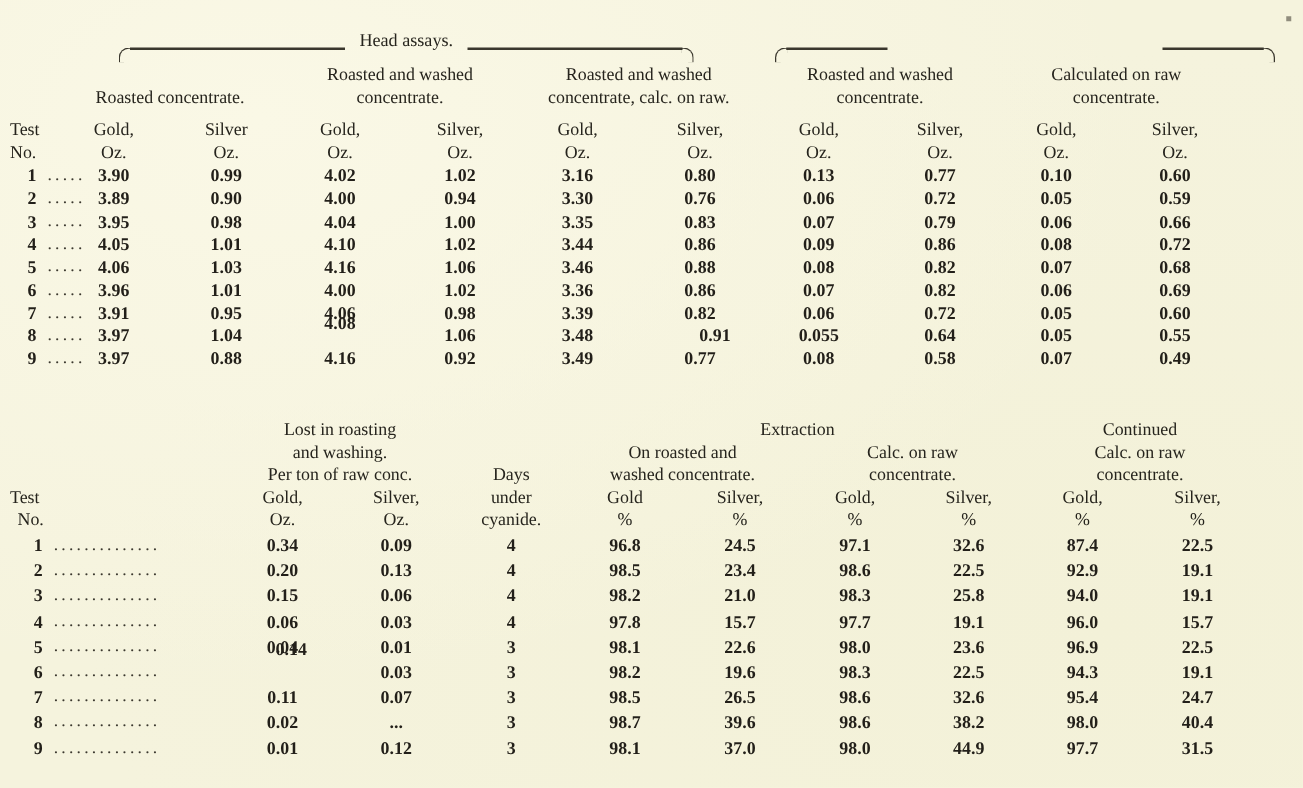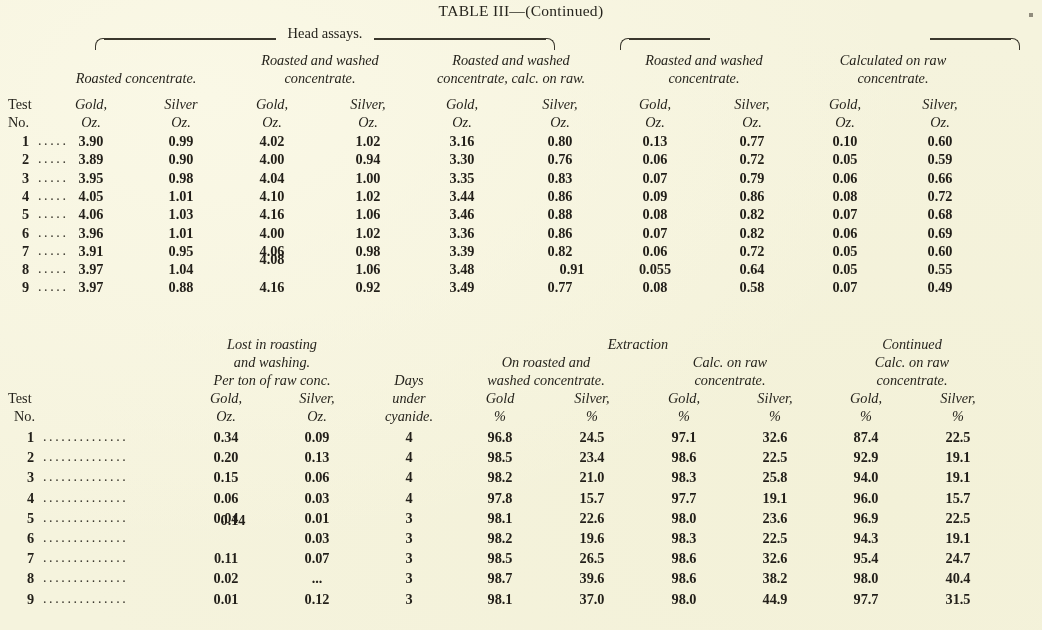--- a/index.html
+++ b/index.html
@@ -88,21 +88,21 @@
   .grouprule .capR { right: 0; border-right: 1.6px solid #3a372d; border-top-right-radius: 8px; }
 
   
   .cell {
     position: absolute;
     font-size: 14.5px;
     line-height: 16px;
     white-space: nowrap;
     color: #26241d;
   }
-  .cell.c { transform: translateX(-50%); font-style: italic; }
+  .cell.c { transform: translateX(-50%); }
   .cell.l { }
   .num {
     position: absolute;
     font-size: 14.3px;
     line-height: 16px;
     white-space: nowrap;
     transform: translateX(-50%);
     color: #221f19;
     font-weight: 600;
   }
@@ -122,21 +122,20 @@
     color: #221f19;
     white-space: nowrap;
     font-weight: 600;
   }
 </style>
 </head>
 <body>
 
 <div class="page">
 
-  <div class="title">TABLE III—(Continued)</div>
   <div class="speck"></div>
 
   <div id="t1-rules">
       <div class="grouprule" style="left: 95px; width: 460px;">
         <div class="barL" style="left: 9px; width: 171.8px;"></div>
         <div class="barR" style="right: 9px; width: 171.8px;"></div>
         <div class="capL"></div>
         <div class="capR"></div>
         <div class="lbl">Head assays.</div>
       </div>

